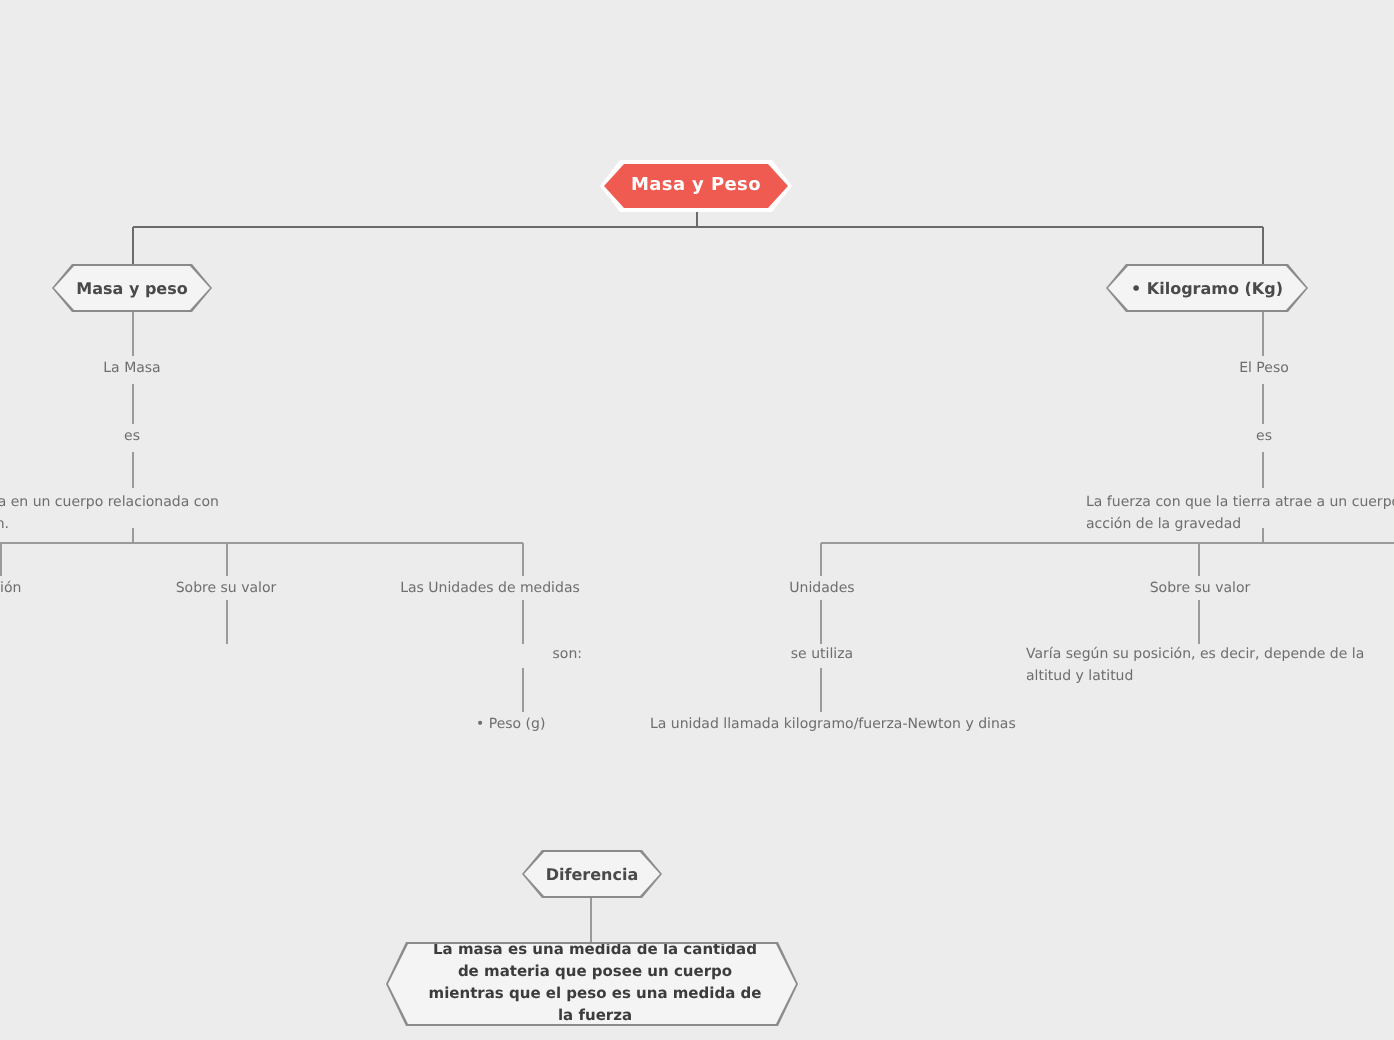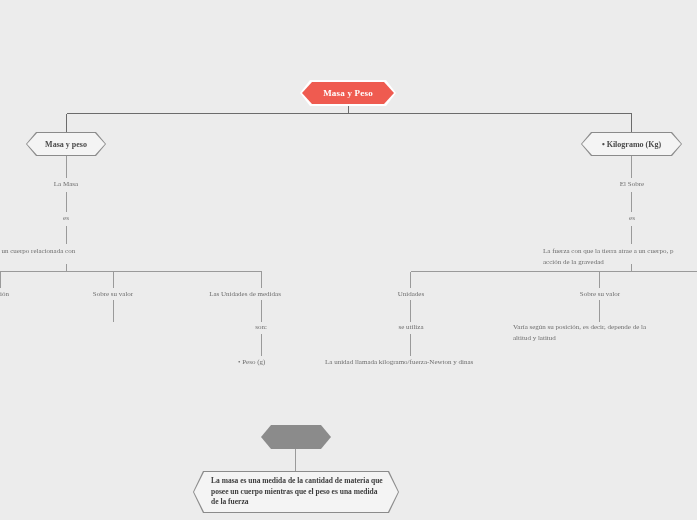--- a/index.html
+++ b/index.html
@@ -12,21 +12,20 @@
     background: #ececec;
     font-family: "DejaVu Sans", "Liberation Sans", sans-serif;
     overflow: hidden;
     position: relative;
   }
   #canvas {
     position: absolute;
     left: 0; top: 0;
     width: 697px;
     height: 484px;
-    font-family: Liberation Serif, serif;
   }
   svg.lines {
     position: absolute;
     left: 0; top: 0;
     width: 697px;
     height: 520px;
     pointer-events: none;
   }
   .hex-outer {
     position: absolute;
@@ -101,21 +100,21 @@
   .node-conclusion {
     position: absolute;
     left: 193px;
     top: 471px;
     width: 206px;
     height: 42px;
   }
   .node-conclusion .hex-outer { left:0; top:0; right:0; bottom:0; }
   .node-conclusion .hex-inner {
     justify-content: flex-start;
-    text-align: left;
+    text-align: center;
     padding-left: 17px;
     padding-right: 14px;
   }
   .node-conclusion .lbl {
     color: #3c3c3c;
     font-size: 7.5px;
     font-weight: bold;
     line-height: 1.45;
   }
 
@@ -187,65 +186,68 @@
     </div>
   </div>
 
   <div class="node-l2" style="left:26px; top:132px; width:80px;">
     <div class="hex-outer"></div>
     <div class="hex-inner">
       <span class="lbl">Masa y peso</span>
     </div>
   </div>
 
-  <div class="node-l2" style="left:581px; top:132px; width:101px;">
+  <div class="node-l2" style="left:553px; top:132px; width:101px;">
     <div class="hex-outer"></div>
     <div class="hex-inner">
       <span class="lbl">• Kilogramo (Kg)</span>
     </div>
   </div>
 
   <div class="tlabel center nowrap" style="left:16px; top:179px; width:100px;">La Masa</div>
 
   <div class="tlabel center nowrap" style="left:36px; top:213px; width:60px;">es</div>
 
   <div class="tlabel left" style="left:-50px; top:246px; width:196px;">teria contenida en un cuerpo relacionada con
 ad de volumen.</div>
 
   <div class="tlabel left nowrap" style="left:0px; top:289px; width:60px;">ión</div>
 
   <div class="tlabel center nowrap" style="left:63px; top:289px; width:100px;">Sobre su valor</div>
 
   <div class="tlabel center nowrap" style="left:175px; top:289px; width:140px;">Las Unidades de medidas</div>
 
 
-  <div class="tlabel center nowrap" style="left:231px; top:322px; width:60px;">son:</div>
+  <div class="tlabel center nowrap" style="left:231px; top:322px; width:60px;text-align:right;">son:</div>
 
   <div class="tlabel left nowrap" style="left:238px; top:357px; width:120px;">• Peso (g)</div>
 
-  <div class="tlabel center nowrap" style="left:582px; top:179px; width:100px;">El Sobre</div>
+  <div class="tlabel center nowrap" style="left:582px; top:179px; width:100px;">El Peso</div>
 
   <div class="tlabel center nowrap" style="left:602px; top:213px; width:60px;">es</div>
 
   <div class="tlabel left" style="left:543px; top:246px; width:210px;">La fuerza con que la tierra atrae a un cuerpo, p
 acción de la gravedad</div>
 
   <div class="tlabel center nowrap" style="left:361px; top:289px; width:100px;">Unidades</div>
 
   <div class="tlabel center nowrap" style="left:550px; top:289px; width:100px;">Sobre su valor</div>
 
   <div class="tlabel center nowrap" style="left:376px; top:322px; width:70px;">se utiliza</div>
 
   <div class="tlabel left nowrap" style="left:325px; top:357px; width:260px;">La unidad llamada kilogramo/fuerza-Newton y dinas</div>
 
   <div class="tlabel left" style="left:513px; top:322px; width:185px;">Varía según su posición, es decir, depende de la
 altitud y latitud</div>
 
   <div class="node-diff">
     <div class="hex-outer"></div>
+    <div class="hex-inner">
+      <span class="lbl">Diferencia</span>
+    </div>
   </div>
 
   <div class="node-conclusion">
     <div class="hex-outer"></div>
     <div class="hex-inner">
       <span class="lbl">La masa es una medida de la cantidad
 de materia que posee un cuerpo mientras
 que el peso es una medida de la fuerza</span>
     </div>
   </div>

